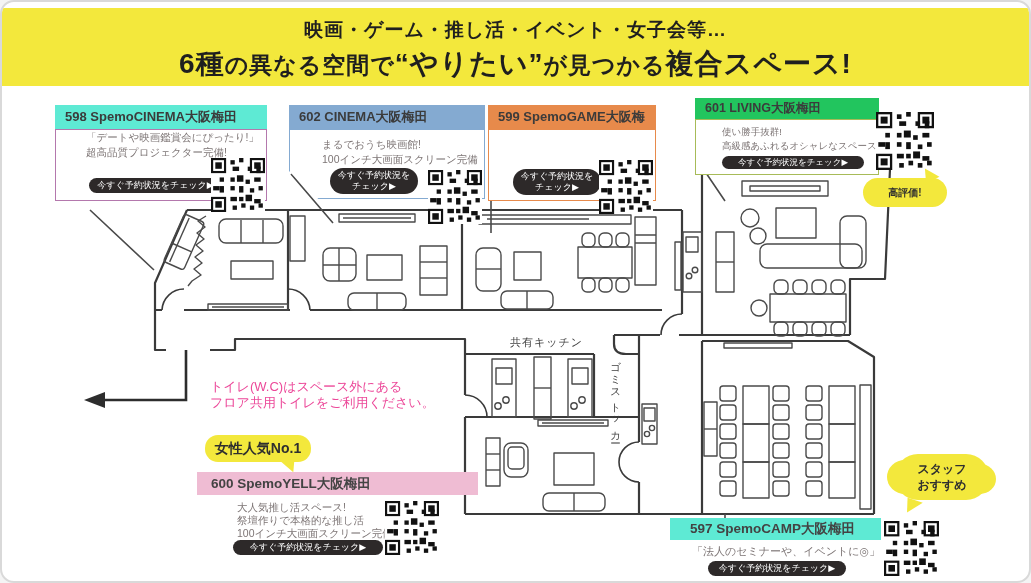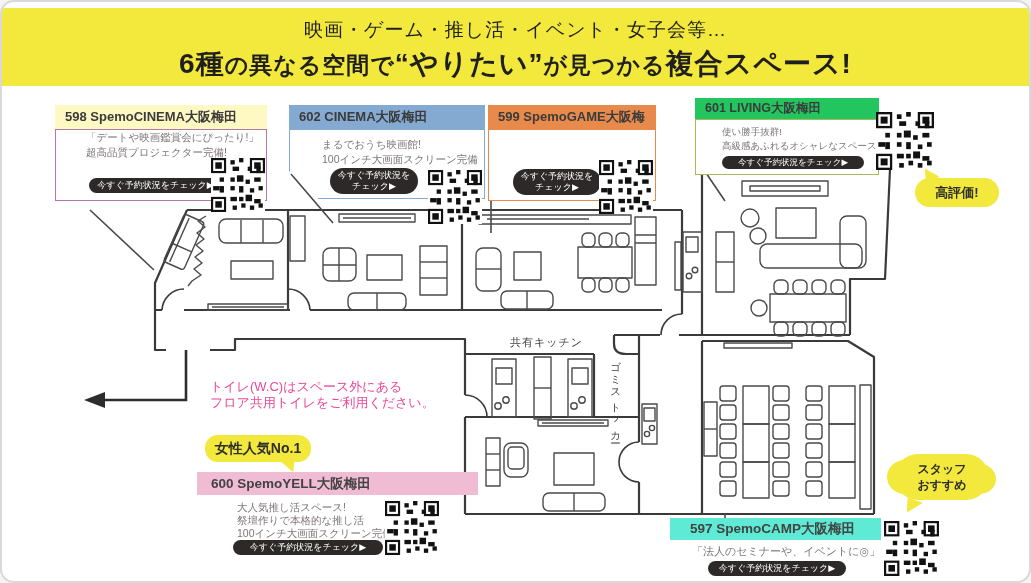--- a/index.html
+++ b/index.html
@@ -1,32 +1,32 @@
 <!DOCTYPE html>
 <html><head>
 <meta charset="utf-8">
 <style>
   html,body{margin:0;padding:0;background:#f4f4f4;}
   .page{position:relative;width:1031px;height:583px;background:#fff;border:2px solid #d9d9d9;
         border-radius:14px;overflow:hidden;font-family:"Liberation Sans","DejaVu Sans",sans-serif;box-sizing:border-box;}
   
   .banner{position:absolute;left:0;top:6px;width:100%;height:78px;background:#f3e83c;text-align:center;}
-  .banner .l1{margin-top:9px;font-size:19px;font-weight:normal;color:#1f1f1f;letter-spacing:1px;}
+  .banner .l1{margin-top:9px;font-size:19px;font-weight:bold;color:#1f1f1f;letter-spacing:1px;}
   .banner .l2{margin-top:2px;font-size:23px;font-weight:bold;color:#1f1f1f;letter-spacing:1px;}
   .banner .l2 .big{font-size:28px;}
   
   svg.plan{position:absolute;left:0;top:0;width:1031px;height:583px;}
   
   .card{position:absolute;}
   .card-head{height:24px;line-height:24px;padding-left:10px;font-size:13px;font-weight:bold;color:#3b3b3b;}
   .card-body{position:relative;background:#fff;}
   .card-text{font-size:10.5px;line-height:1.45;color:#7d7575;}
   .check-btn{position:absolute;background:#2d2929;color:#fff;border:none;border-radius:14px;
              font-size:9px;line-height:1.25;font-family:inherit;cursor:pointer;padding:0 6px;}
-  .head-purple{background:#fef9c3;} .bd-purple{border:1.5px solid #b478ad;}
+  .head-purple{background:#5eead4;} .bd-purple{border:1.5px solid #b478ad;}
   .head-blue{background:#84aad1;}  .bd-blue{border:1.5px solid #84aad1;}
   .head-orange{background:#e78a4b;}.bd-orange{border:1.5px solid #e78a4b;}
   .head-green{background:#22c55e;} .bd-green{border:1.5px solid #a7bb58;}
   .qr{position:absolute;}
   .qr svg{width:100%;height:100%;display:block;}
   
   .bar{position:absolute;font-size:13.5px;font-weight:bold;color:#434343;}
   .txtblock{position:absolute;font-size:10.5px;line-height:1.25;color:#7d7575;}
   
   .bubble{position:absolute;background:#f3e83c;color:#2f2f2f;font-weight:bold;text-align:center;}
@@ -338,21 +338,21 @@
       </div>
       <button class="check-btn" style="left:26px;bottom:5px;width:142px;height:13px;font-size:8.5px;">今すぐ予約状況をチェック▶</button>
     </div>
   </div>
   <div class="qr" style="left:874px;top:110px;width:58px;height:58px;">
       <svg viewBox="0 0 25 25">
         <use href="#qr"></use>
       </svg>
     </div>
 
-  <div class="bubble" style="left:913px;top:176px;width:84px;height:29px;line-height:29px;border-radius:15px;font-size:13px;">高評価!</div>
+  <div class="bubble" style="left:861px;top:176px;width:84px;height:29px;line-height:29px;border-radius:15px;font-size:10px;">高評価!</div>
   <div class="tail" style="left:920px;top:165px;border-left:6px solid transparent;border-right:9px solid transparent;border-bottom:14px solid #f3e83c;transform:rotate(-28deg);"></div>
 
   <div class="note" style="left:208px;top:377px;">
     <span>トイレ(W.C)はスペース外にある</span><br>
     <span>フロア共用トイレをご利用ください。</span>
   </div>
 
   <div class="plan-label" style="left:508px;top:333px;">共有キッチン</div>
   <div class="plan-label vert" style="left:607px;top:352px;height:112px;">ゴミストッカー</div>
 

